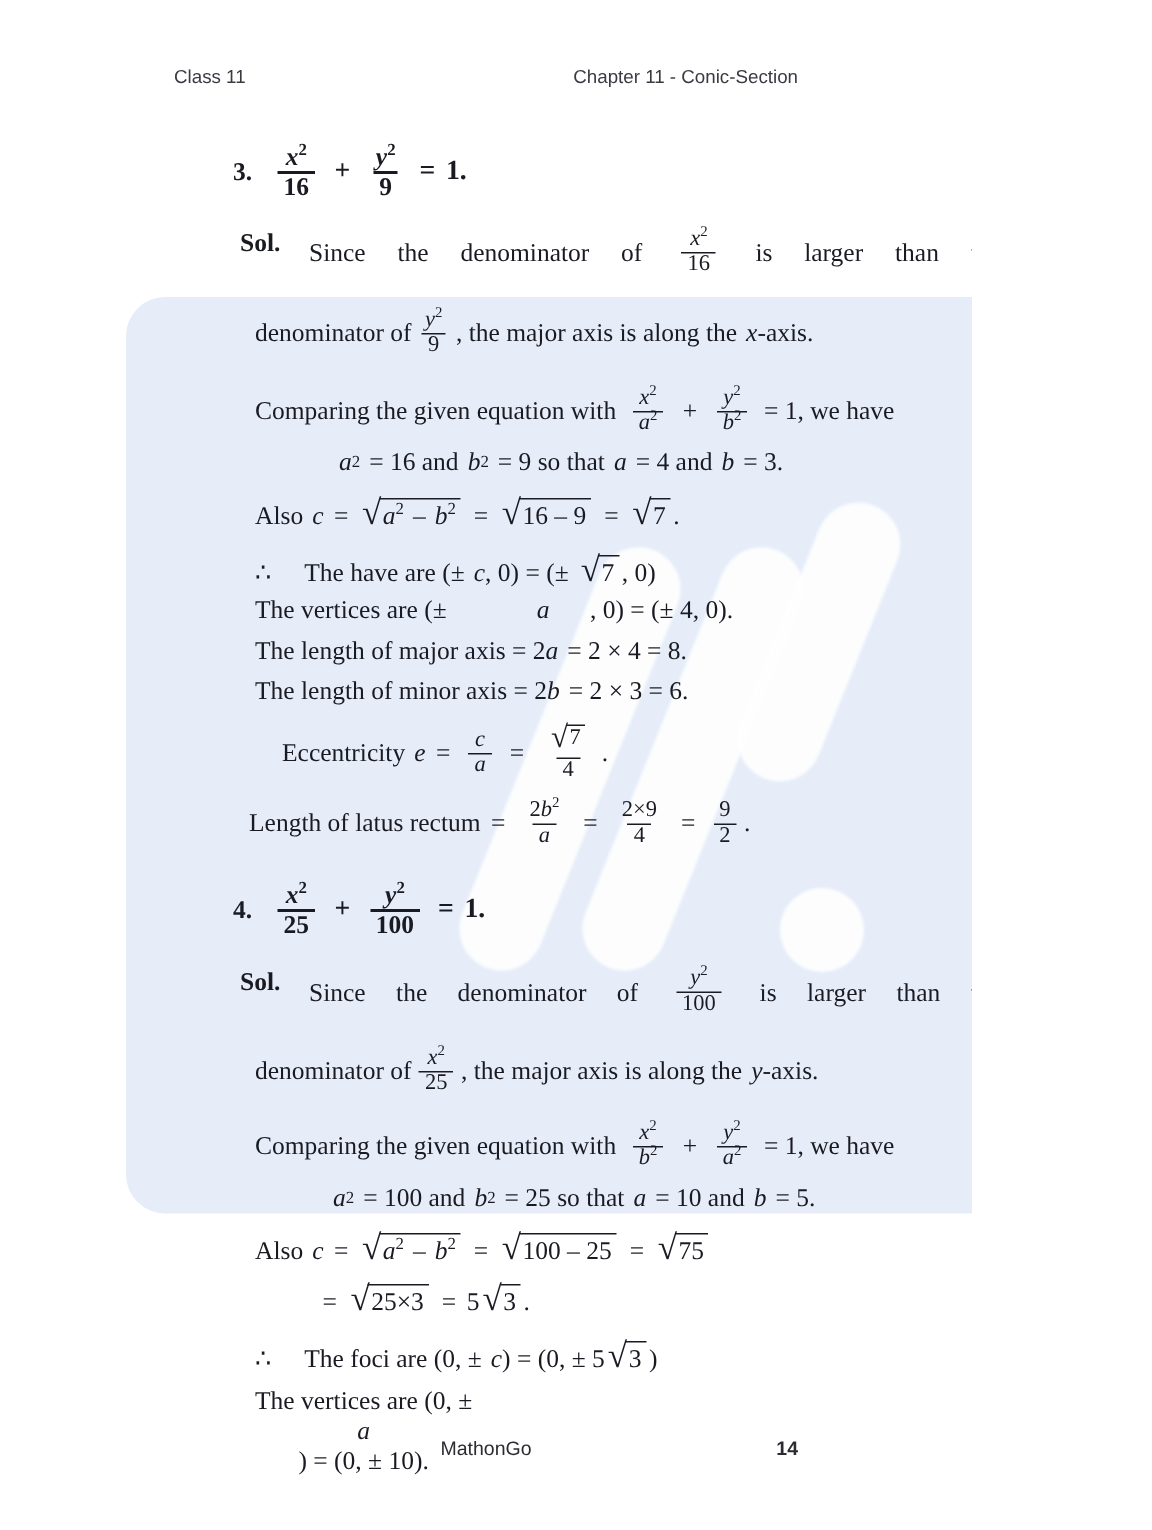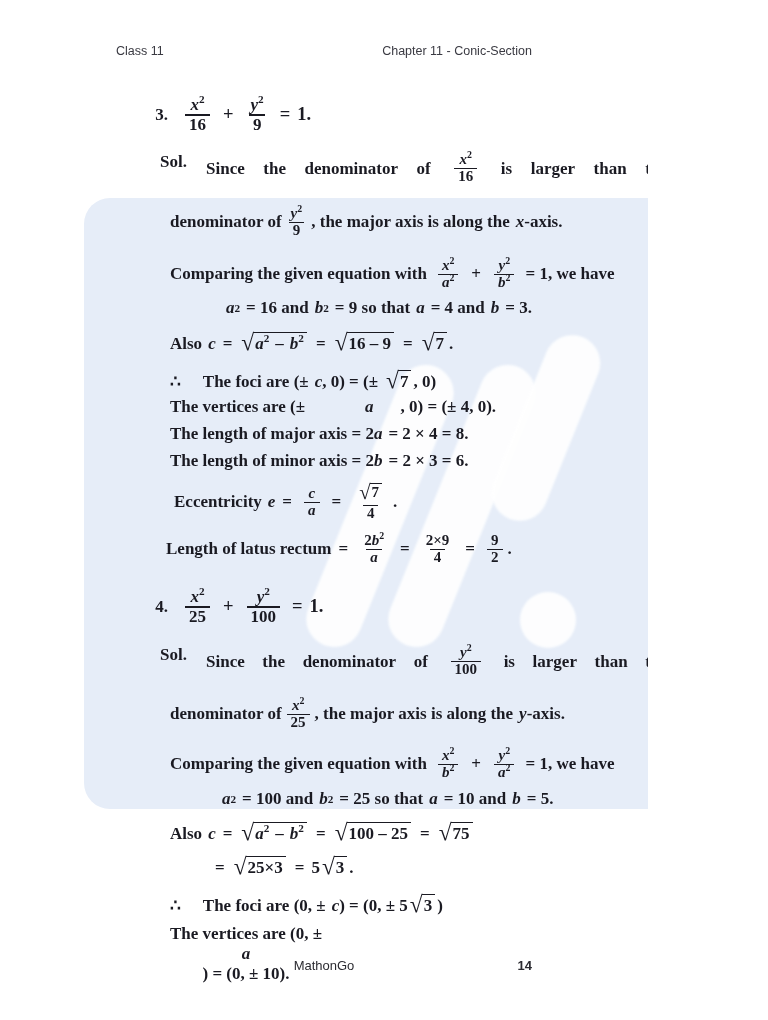--- a/index.html
+++ b/index.html
@@ -128,21 +128,20 @@
     flex: 1;
     line-height: 1.0;
   }
 
   
   .jline {
     display: flex;
     align-items: center;
     font-size: 17px;
     white-space: nowrap;
-    font-weight: bold;
   }
   .jline.justify { justify-content: space-between; }
   .sp { display: inline-block; width: 6px; }
   .spw { display: inline-block; width: 11px; }
 
   i.v, .it { font-style: italic; }
 
   
   .frac {
     display: inline-flex;
@@ -333,21 +332,21 @@
         <span class="sign">√</span>
         <span class="rad">7</span>
       </span>
       <span>.</span>
     </div>
 
     <div class="blk jline" style="left:170px; top:370px;">
       <span>∴</span>
       <span class="spw"></span>
         <span class="spw"></span>
-      <span>The foci are (±</span>
+      <span>The have are (±</span>
       <span class="sp"></span>
       <i class="v">c</i>
       <span>, 0) = (±</span>
       <span class="sp"></span>
       <span class="sqrt">
         <span class="sign">√</span>
         <span class="rad">7</span>
       </span>
       <span>, 0)</span>
     </div>
@@ -366,21 +365,21 @@
       <span>= 2 × 4 = 8.</span>
     </div>
 
     <div class="blk jline" style="left:170px; top:451px;">
       <span>The length of minor axis = 2</span>
       <i class="v">b</i>
       <span class="sp"></span>
       <span>= 2 × 3 = 6.</span>
     </div>
 
-    <div class="blk jline" style="left:174px; top:483px;justify-content:space-between;">
+    <div class="blk jline" style="left:188px; top:483px;justify-content:space-between;">
       <span>Eccentricity</span>
       <span class="sp"></span>
       <i class="v">e</i>
       <span class="eq">=</span>
       <span class="frac">
         <span class="num"><i class="v">c</i></span>
         <span class="den"><i class="v">a</i></span>
       </span>
       <span class="eq">=</span>
       <span class="frac">

